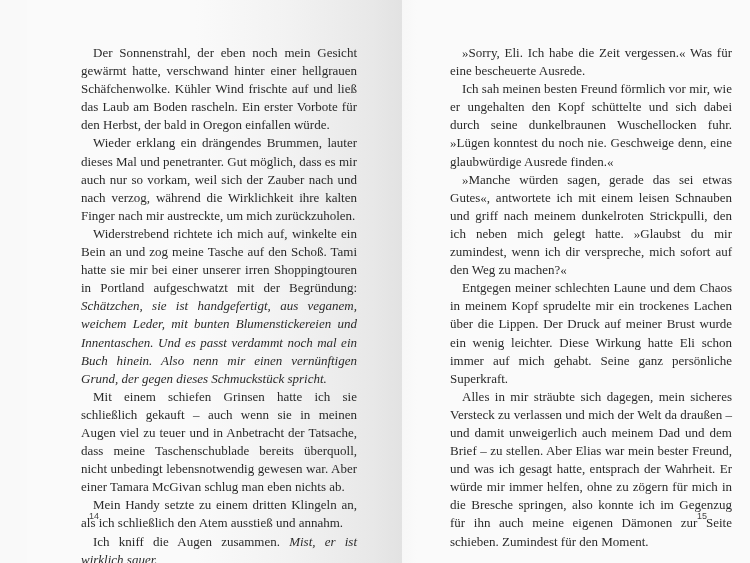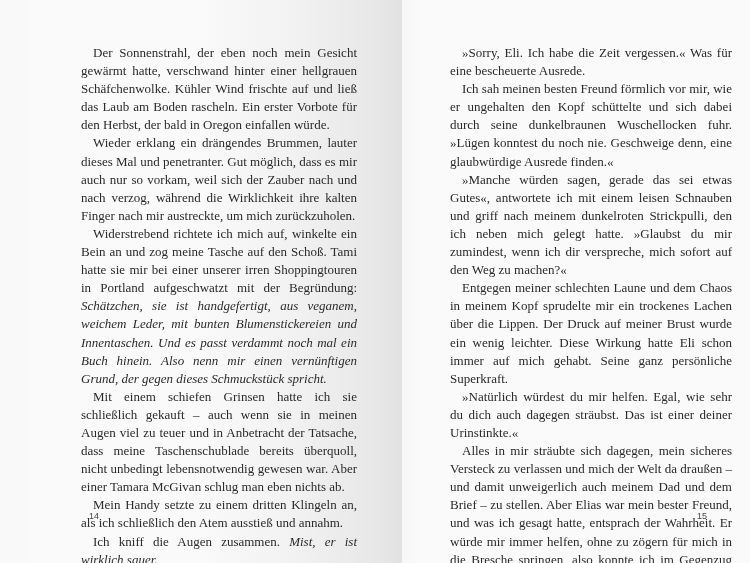--- a/index.html
+++ b/index.html
@@ -54,18 +54,17 @@
         <p><span>Ich kniff die Augen zusammen. </span><em>Mist, er ist wirklich sauer.</em></p>
       </div>
     <div class="page-number">14</div>
   </div>
   <div class="page page-right">
     <div class="text-block">
         <p><span>»Sorry, Eli. Ich habe die Zeit vergessen.« Was für eine bescheuerte Ausrede.</span></p>
         <p><span>Ich sah meinen besten Freund förmlich vor mir, wie er ungehalten den Kopf schüttelte und sich dabei durch seine dunkelbraunen Wuschellocken fuhr. »Lügen konntest du noch nie. Geschweige denn, eine glaubwürdige Ausrede finden.«</span></p>
         <p><span>»Manche würden sagen, gerade das sei etwas Gutes«, antwortete ich mit einem leisen Schnauben und griff nach meinem dunkelroten Strickpulli, den ich neben mich gelegt hatte. »Glaubst du mir zumindest, wenn ich dir verspreche, mich sofort auf den Weg zu machen?«</span></p>
         <p><span>Entgegen meiner schlechten Laune und dem Chaos in meinem Kopf sprudelte mir ein trockenes Lachen über die Lippen. Der Druck auf meiner Brust wurde ein wenig leichter. Diese Wirkung hatte Eli schon immer auf mich gehabt. Seine ganz persönliche Superkraft.</span></p>
-        <p><span>»Natürlich würdest du mir helfen. Egal, wie sehr du dich auch dagegen sträubst. Das ist einer deiner Urinstinkte.«</span></p>
         <p><span>Alles in mir sträubte sich dagegen, mein sicheres Versteck zu verlassen und mich der Welt da draußen – und damit unweigerlich auch meinem Dad und dem Brief – zu stellen. Aber Elias war mein bester Freund, und was ich gesagt hatte, entsprach der Wahrheit. Er würde mir immer helfen, ohne zu zögern für mich in die Bresche springen, also konnte ich im Gegenzug für ihn auch meine eigenen Dämonen zur Seite schieben. Zumindest für den Moment.</span></p>
       </div>
     <div class="page-number">15</div>
   </div>
 </div>
 
 </body></html>

